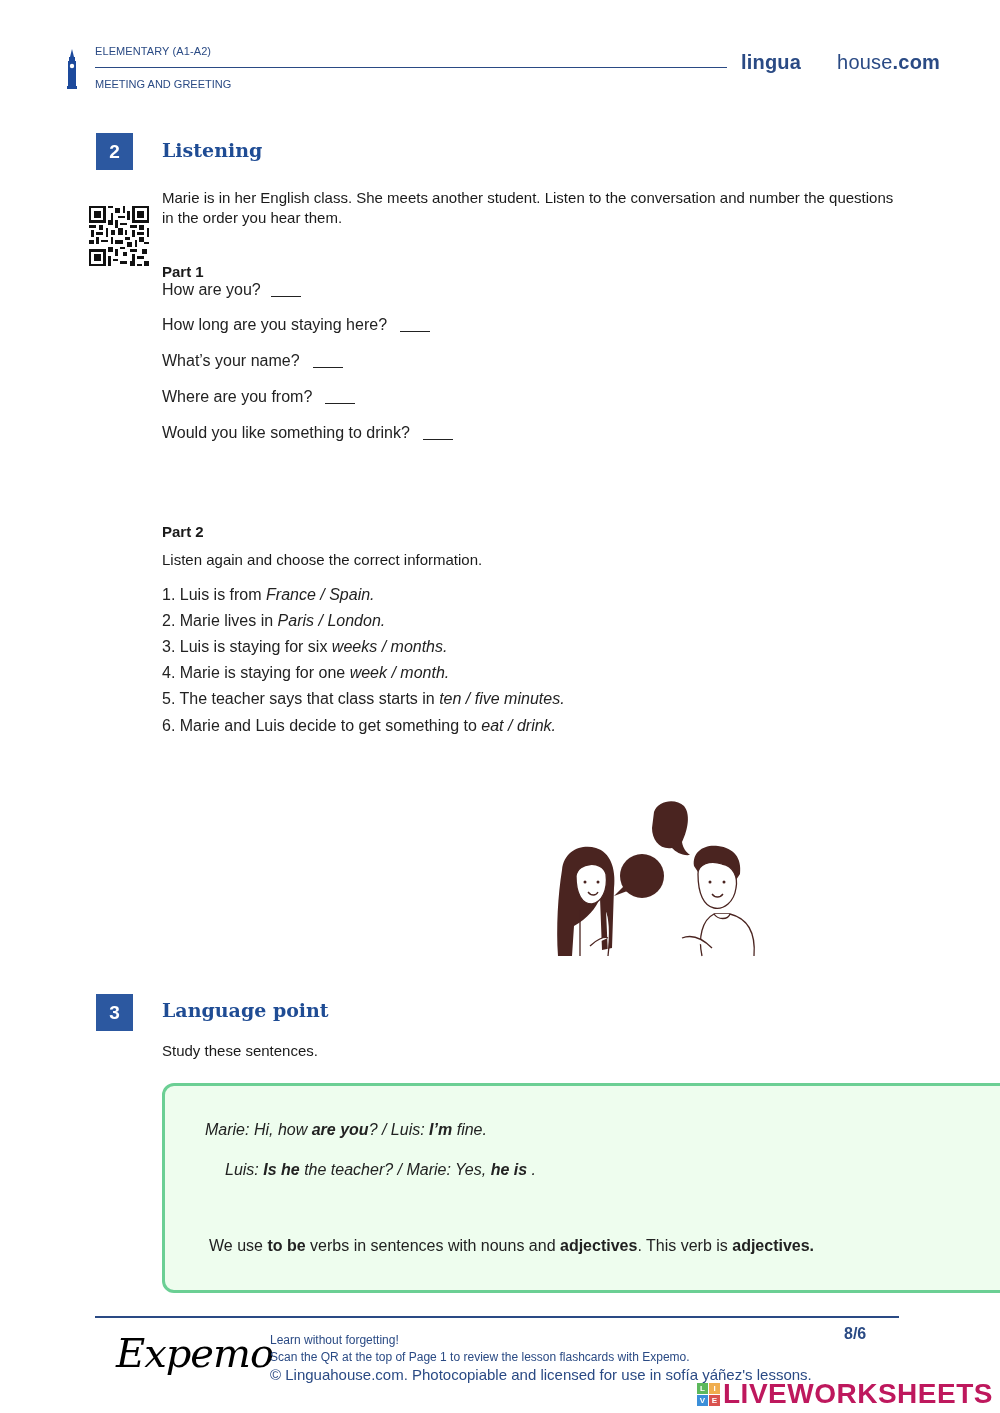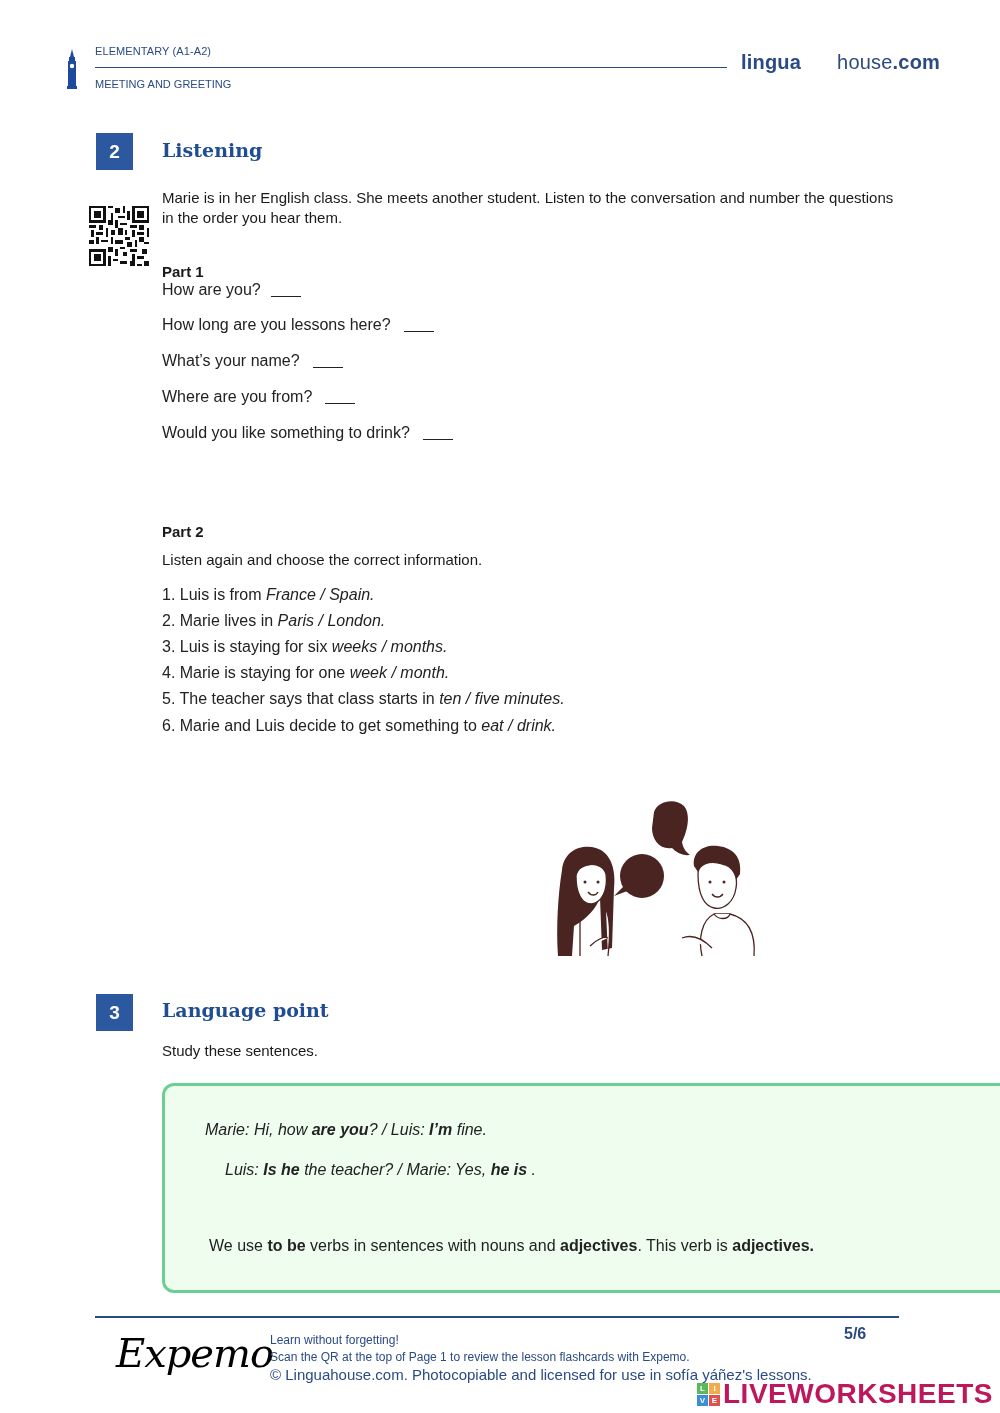--- a/index.html
+++ b/index.html
@@ -139,21 +139,21 @@
 </svg>
 
 <div class="instr wide" style="top:188px">Marie is in her English class. She meets another student. Listen to the conversation and number the questions in the order you hear them.</div>
 
 <div class="part-label" style="top:253px">Part 1</div>
 
 <div class="q" style="top:281px">
   <span>How are you?</span><span class="blank"></span>
 </div>
 <div class="q" style="top:316px">
-  <span>How long are you lessons here?</span><span class="blank" style="margin-left:13px"></span>
+  <span>How long are you staying here?</span><span class="blank" style="margin-left:13px"></span>
 </div>
 <div class="q" style="top:352px">
   <span>What’s your name?</span><span class="blank" style="margin-left:13px"></span>
 </div>
 <div class="q" style="top:388px">
   <span>Where are you from?</span><span class="blank" style="margin-left:13px"></span>
 </div>
 <div class="q" style="top:424px">
   <span>Would you like something to drink?</span><span class="blank" style="margin-left:13px"></span>
 </div>
@@ -231,21 +231,21 @@
   <div class="rule" style="left:44px; top:151px">
     <span>We use </span><b>to be</b><span> verbs in sentences with nouns and </span><b>adjectives</b><span>. This verb is </span><b>adjectives.</b>
   </div>
 </div>
 
 <div class="ftr-line"></div>
 <div class="expemo">Expemo</div>
 <div class="ftr-text" style="top:1333px">Learn without forgetting!</div>
 <div class="ftr-text" style="top:1350px">Scan the QR at the top of Page 1 to review the lesson flashcards with Expemo.</div>
 <div class="ftr-copy">© Linguahouse.com. Photocopiable and licensed for use in sofía yáñez's lessons.</div>
-<div class="page-num">5/6</div>
+<div class="page-num">8/6</div>
 
 <div class="lw">
   <div class="lw-grid">
     <span style="background:#5cb85c">L</span>
     <span style="background:#f0ad4e">I</span>
     <span style="background:#3b8fd9">V</span>
     <span style="background:#d9534f">E</span>
   </div>
   <span class="lw-text">LIVEWORKSHEETS</span>
 </div>

